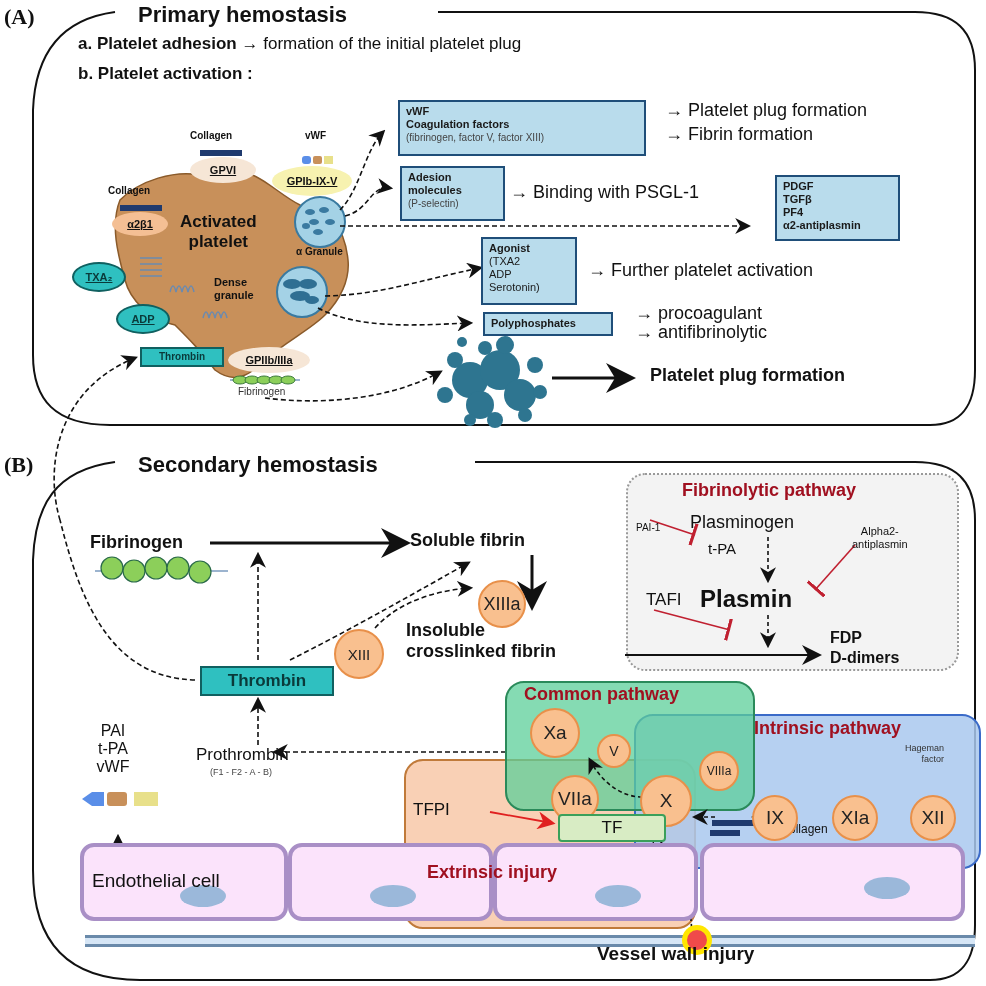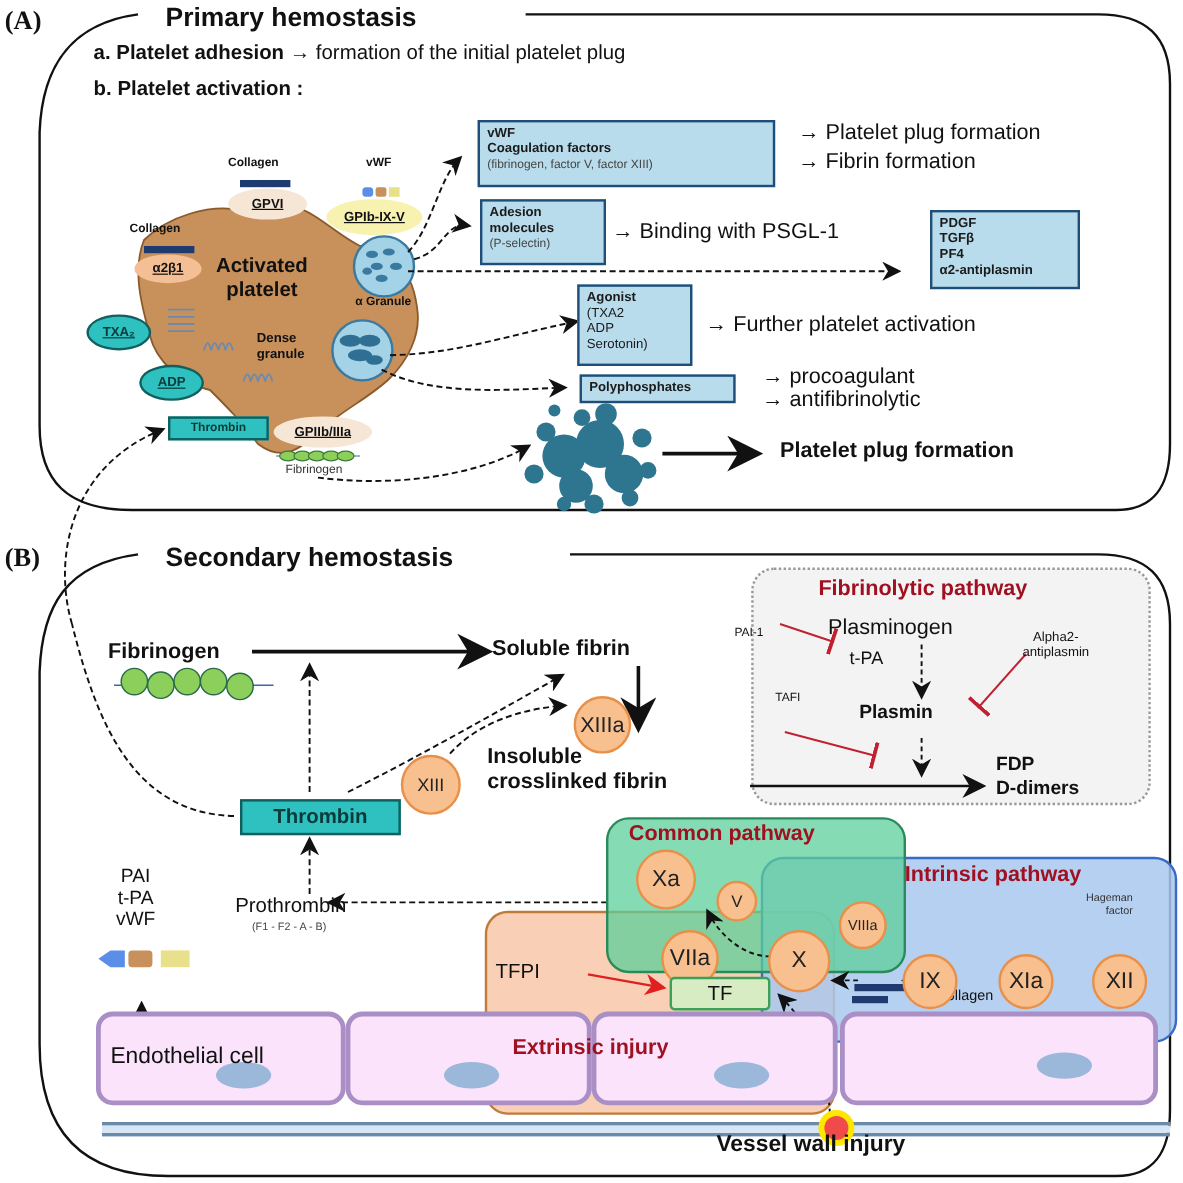--- a/index.html
+++ b/index.html
@@ -266,28 +266,28 @@
   <div>PAI</div>
   <div>t-PA</div>
   <div>vWF</div>
 </div>
 <div class="abs" style="left:92px;top:870px;font-size:19px;">Endothelial cell</div>
 <div class="abs b" style="left:597px;top:943px;font-size:19px;">Vessel wall injury</div>
 <div class="abs" style="left:783px;top:822px;font-size:12px;">collagen</div>
 
 <div class="pathway-title" style="left:682px;top:480px;">Fibrinolytic pathway</div>
 <div class="abs" style="left:690px;top:512px;font-size:18px;">Plasminogen</div>
-<div class="abs" style="left:612px;top:522px;font-size:10px;">PAI-1</div>
+<div class="abs" style="left:636px;top:522px;font-size:10px;">PAI-1</div>
 <div class="abs" style="left:708px;top:540px;font-size:15px;">t-PA</div>
 <div class="abs" style="left:852px;top:525px;font-size:11px;line-height:13px;text-align:center;">
   <div>Alpha2-</div>
   <div>antiplasmin</div>
 </div>
-<div class="abs" style="left:646px;top:576px;font-size:10px;">TAFI</div>
-<div class="abs b" style="left:716px;top:585px;font-size:16px;">Plasmin</div>
+<div class="abs" style="left:646px;top:590px;font-size:17px;">TAFI</div>
+<div class="abs b" style="left:700px;top:585px;font-size:24px;">Plasmin</div>
 <div class="abs b" style="left:830px;top:628px;font-size:16px;line-height:20px;">
   <div>FDP</div>
   <div>D-dimers</div>
 </div>
 
 <div class="pathway-title" style="left:524px;top:684px;">Common pathway</div>
 <div class="factor" style="left:530px;top:708px;width:50px;height:50px;">Xa</div>
 <div class="factor" style="left:597px;top:734px;width:34px;height:34px;font-size:14px;">V</div>
 
 <div class="pathway-title" style="left:754px;top:718px;">Intrinsic pathway</div>
@@ -296,14 +296,14 @@
   <div>factor</div>
 </div>
 <div class="factor" style="left:699px;top:751px;width:40px;height:40px;font-size:12px;">VIIIa</div>
 <div class="factor" style="left:752px;top:795px;width:46px;height:46px;">IX</div>
 <div class="factor" style="left:832px;top:795px;width:46px;height:46px;">XIa</div>
 <div class="factor" style="left:910px;top:795px;width:46px;height:46px;">XII</div>
 
 <div class="abs" style="left:413px;top:800px;font-size:17px;">TFPI</div>
 <div class="factor" style="left:551px;top:775px;width:48px;height:48px;">VIIa</div>
 <div class="factor" style="left:640px;top:775px;width:52px;height:52px;">X</div>
-<div class="abs" style="left:558px;top:814px;width:84px;height:28px;background:#d8ecc4;border:2px solid #3aa05a;border-radius:4px;text-align:center;line-height:28px;font-size:17px;box-sizing:border-box;line-height:24px;">TF</div>
+<div class="abs" style="left:558px;top:814px;width:108px;height:28px;background:#d8ecc4;border:2px solid #3aa05a;border-radius:4px;text-align:center;line-height:28px;font-size:17px;box-sizing:border-box;line-height:24px;">TF</div>
 <div class="pathway-title" style="left:427px;top:862px;">Extrinsic injury</div>
 
 </body></html>

